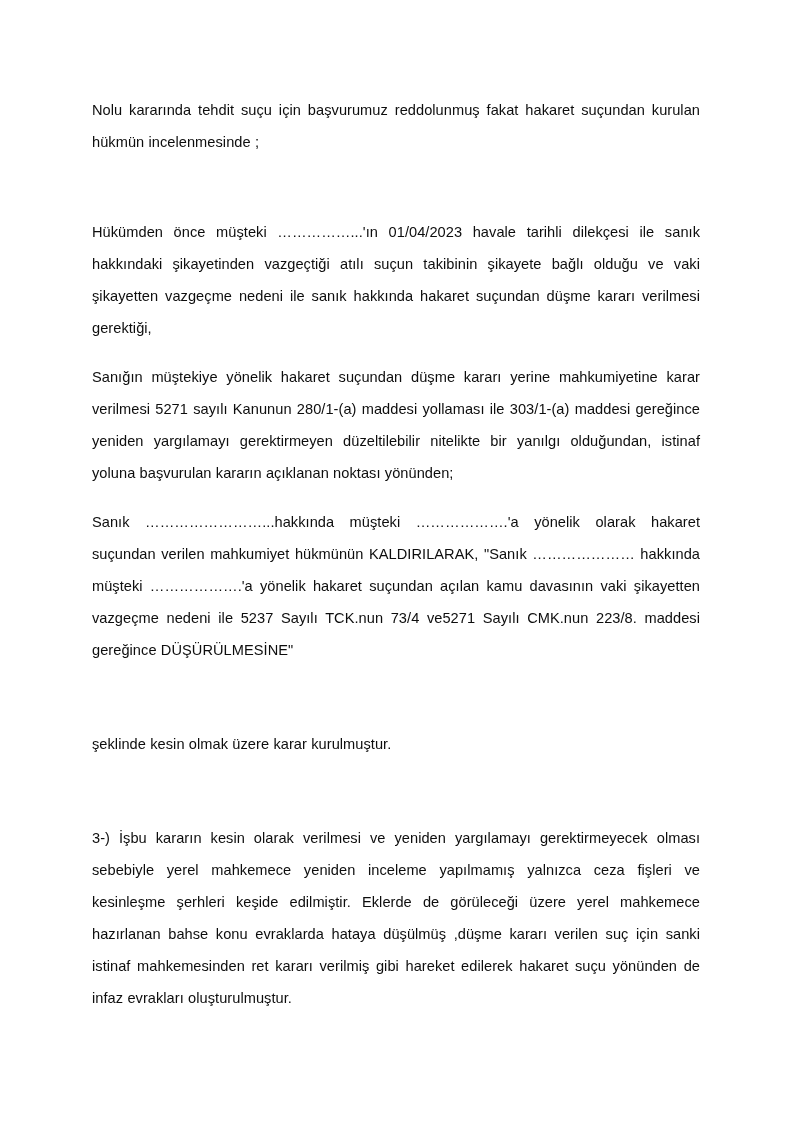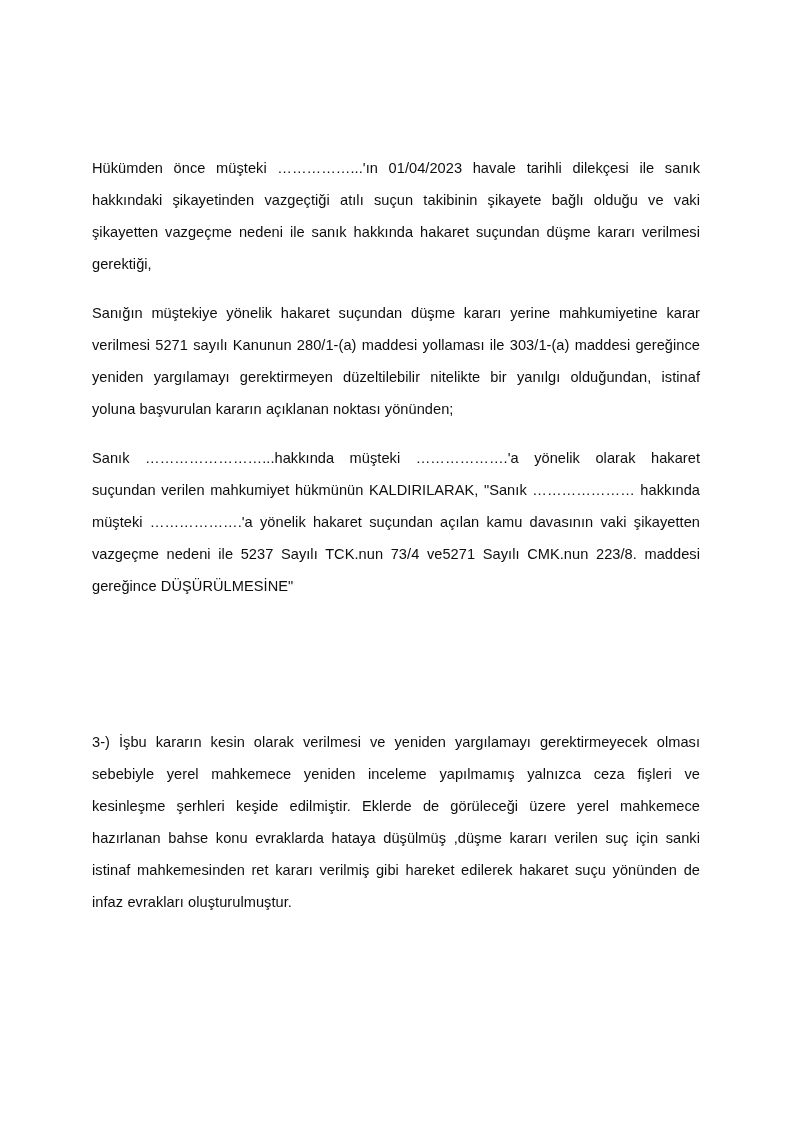--- a/index.html
+++ b/index.html
@@ -46,34 +46,36 @@
   .gap-small  { height: 17px; }
   .gap-large  { height: 58px; }
   .gap-xlarge { height: 62px; }
 </style>
 </head>
 <body>
 
 <div class="page">
   <div class="doc-body">
 
+    <p class="para">Nolu kararında tehdit suçu için başvurumuz reddolunmuş fakat hakaret suçundan kurulan hükmün incelenmesinde ;</p>
 
     <div class="gap-large"></div>
 
     <p class="para">Hükümden önce müşteki ……………...'ın 01/04/2023 havale tarihli dilekçesi ile sanık hakkındaki şikayetinden vazgeçtiği atılı suçun takibinin şikayete bağlı olduğu ve vaki şikayetten vazgeçme nedeni ile sanık hakkında hakaret suçundan düşme kararı verilmesi gerektiği,</p>
 
     <div class="gap-small"></div>
 
     <p class="para">Sanığın müştekiye yönelik hakaret suçundan düşme kararı yerine mahkumiyetine karar verilmesi 5271 sayılı Kanunun 280/1-(a) maddesi yollaması ile 303/1-(a) maddesi gereğince yeniden yargılamayı gerektirmeyen düzeltilebilir nitelikte bir yanılgı olduğundan, istinaf yoluna başvurulan kararın açıklanan noktası yönünden;</p>
 
     <div class="gap-small"></div>
 
     <p class="para">Sanık ……………………...hakkında müşteki ……………….'a yönelik olarak hakaret suçundan verilen mahkumiyet hükmünün KALDIRILARAK, "Sanık ………………… hakkında müşteki ……………….'a yönelik hakaret suçundan açılan kamu davasının vaki şikayetten vazgeçme nedeni ile 5237 Sayılı TCK.nun 73/4 ve5271 Sayılı CMK.nun 223/8. maddesi gereğince DÜŞÜRÜLMESİNE"</p>
 
     <div class="gap-xlarge"></div>
 
+    <p class="para last-left">şeklinde kesin olmak üzere karar kurulmuştur.</p>
 
     <div class="gap-xlarge"></div>
 
     <p class="para">3-) İşbu kararın kesin olarak verilmesi ve yeniden yargılamayı gerektirmeyecek olması sebebiyle yerel mahkemece yeniden inceleme yapılmamış yalnızca ceza fişleri ve kesinleşme şerhleri keşide edilmiştir. Eklerde de görüleceği üzere yerel mahkemece hazırlanan bahse konu evraklarda hataya düşülmüş ,düşme kararı verilen suç için sanki istinaf mahkemesinden ret kararı verilmiş gibi hareket edilerek hakaret suçu yönünden de infaz evrakları oluşturulmuştur.</p>
 
   </div>
 </div>
 
 </body></html>

